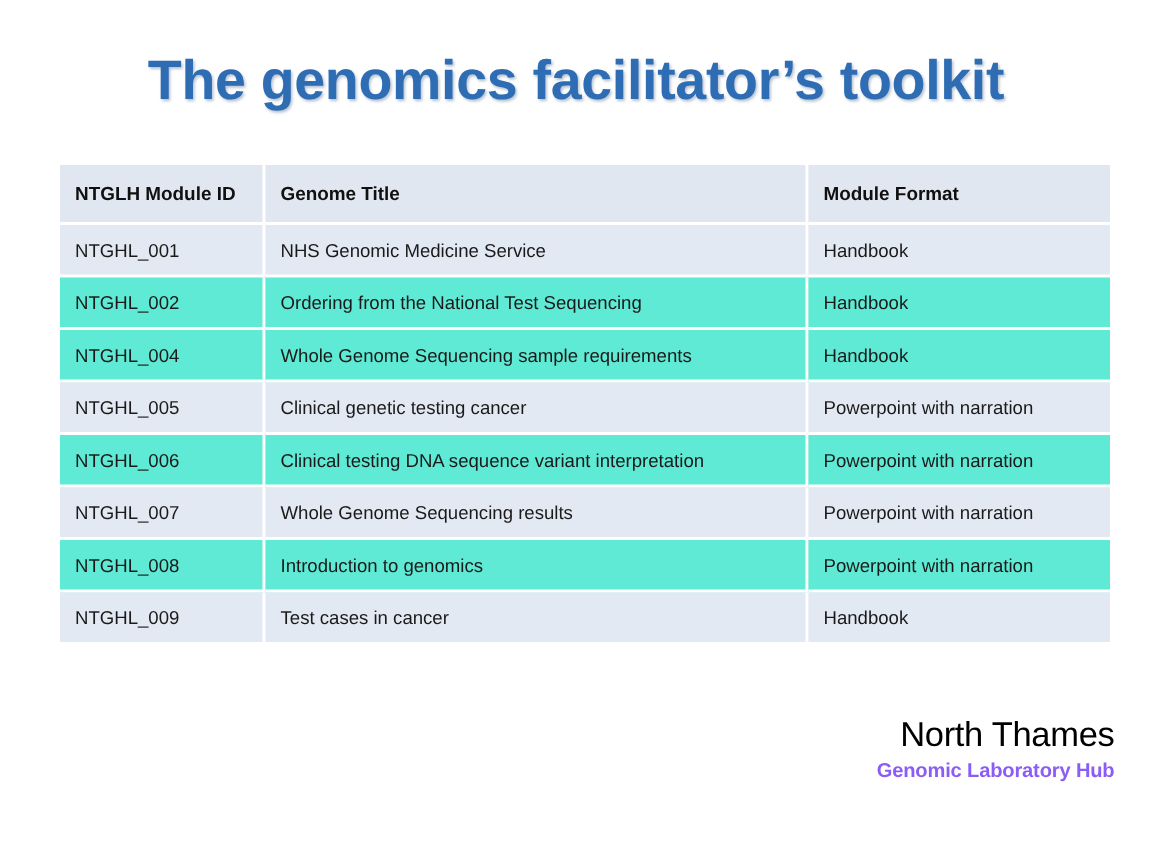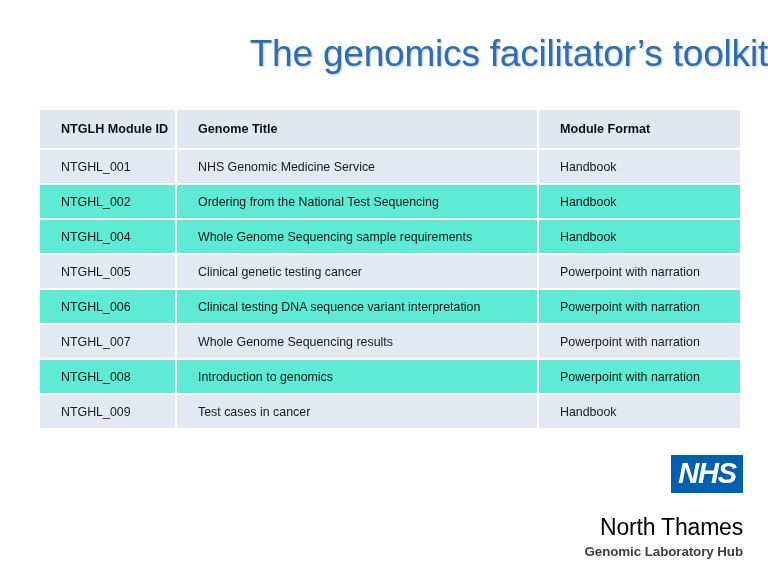--- a/index.html
+++ b/index.html
@@ -16,23 +16,23 @@
     font-family: "Liberation Sans", sans-serif;
     -webkit-font-smoothing: antialiased;
   }
 
   
   #slide-title {
     position: absolute;
     left: 0;
     top: 33px;
     width: 768px;
-    text-align: right;
+    text-align: center;
     font-size: 37px;
-    font-weight: normal;
+    font-weight: bold;
     color: #2e6db4;
     letter-spacing: -0.2px;
     text-shadow: 1px 1px 2px rgba(120,140,165,0.55);
     white-space: nowrap;
   }
 
   
   #module-table {
     position: absolute;
     left: 40px;
@@ -44,21 +44,21 @@
     font-size: 12.4px;
     color: #1a1a1a;
   }
   #module-table col.c-id     { width: 137px; }
   #module-table col.c-title  { width: 362px; }
   #module-table col.c-format { width: 201px; }
 
   #module-table th,
   #module-table td {
     background: #e3e9f3;
-    padding: 0 0 0 21px;
+    padding: 0 0 0 10px;
     height: 33px;
     vertical-align: middle;
     text-align: left;
     border-right: 2px solid #ffffff;
     border-bottom: 2px solid #ffffff;
     overflow: hidden;
     white-space: nowrap;
   }
   #module-table th:last-child,
   #module-table td:last-child {
@@ -105,21 +105,21 @@
     font-size: 23px;
     font-weight: normal;
     color: #000000;
     letter-spacing: -0.2px;
     line-height: 1.12;
   }
   #nhs-sub-name {
     margin-top: 3px;
     font-size: 13.4px;
     font-weight: bold;
-    color: #404040;
+    color: #8b5cf6;
     letter-spacing: -0.1px;
     line-height: 1.15;
   }
 </style>
 </head>
 <body>
 
 <div id="slide">
 
   <div id="slide-title">The genomics facilitator’s toolkit</div>
@@ -175,18 +175,17 @@
       </tr>
       <tr>
         <td>NTGHL_009</td>
         <td>Test cases in cancer</td>
         <td>Handbook</td>
       </tr>
     </tbody>
   </table>
 
   <div id="nhs-logo-block">
-    <div id="nhs-mark">NHS</div>
     <div id="nhs-org-name">North Thames</div>
     <div id="nhs-sub-name">Genomic Laboratory Hub</div>
   </div>
 
 </div>
 
 </body></html>

